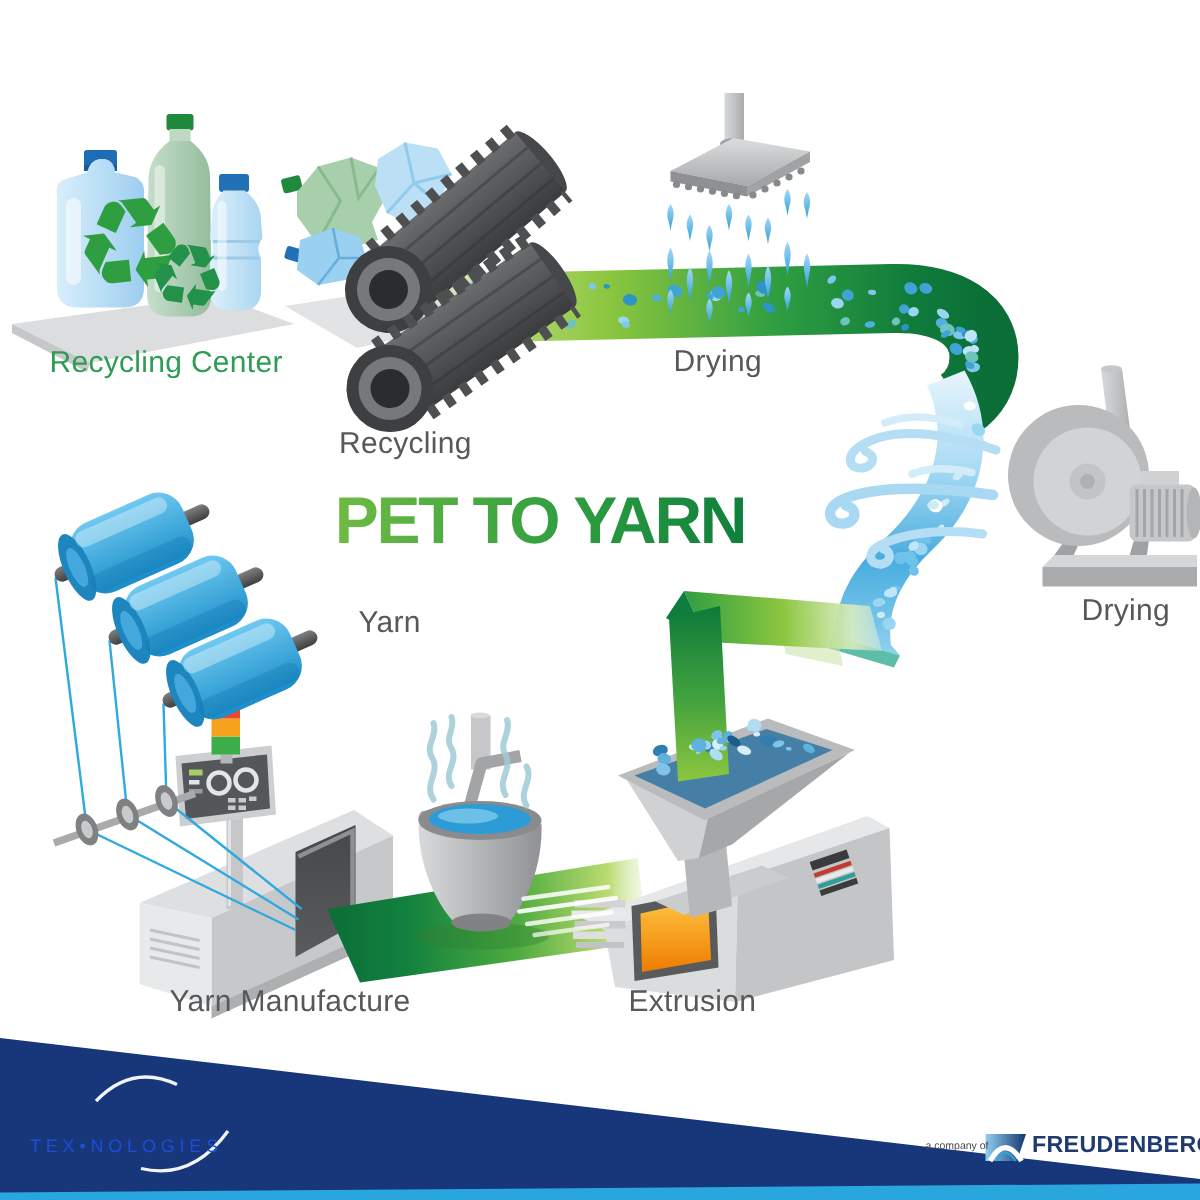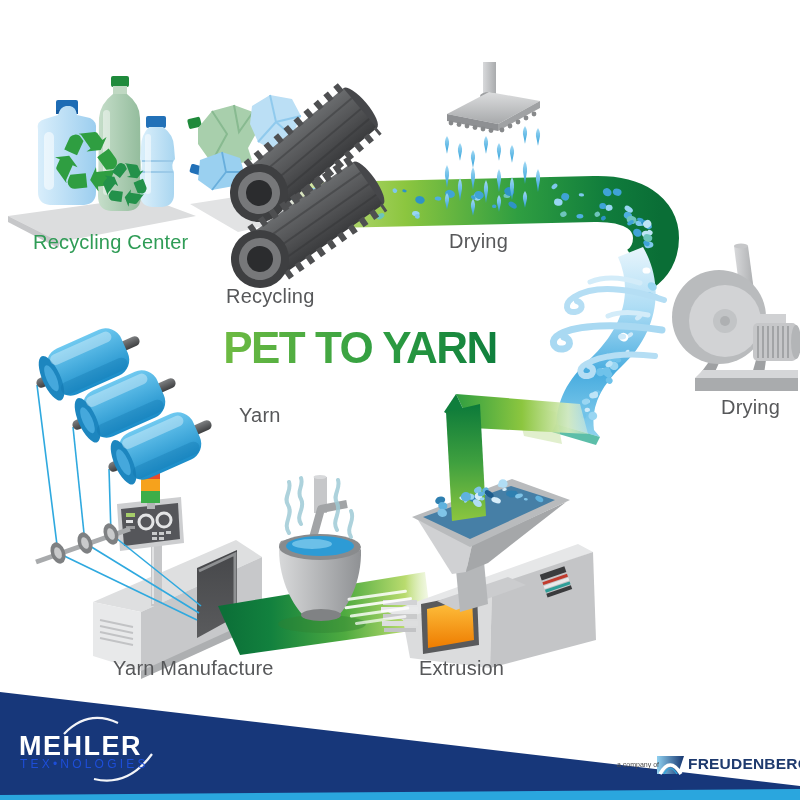--- a/index.html
+++ b/index.html
@@ -544,18 +544,17 @@
 </div>
 
 <div class="label green" style="left:33px;top:231px;">Recycling Center</div>
 <div class="label" style="left:226px;top:285px;">Recycling</div>
 <div class="label" style="left:449px;top:230px;">Drying</div>
 <div class="label" style="left:721px;top:396px;">Drying</div>
 <div class="label" style="left:203px;top:404px;margin-left:36px;">Yarn</div>
 <div class="label" style="left:113px;top:657px;">Yarn Manufacture</div>
 <div class="label" style="left:419px;top:657px;">Extrusion</div>
 
-<div class="f-brand">MEHLER</div>
 <div class="f-sub">TEX•NOLOGIES</div>
 <div class="f-prefix">a company of</div>
 <div class="f-company">FREUDENBERG</div>
 
 </div>
 
 </body></html>

